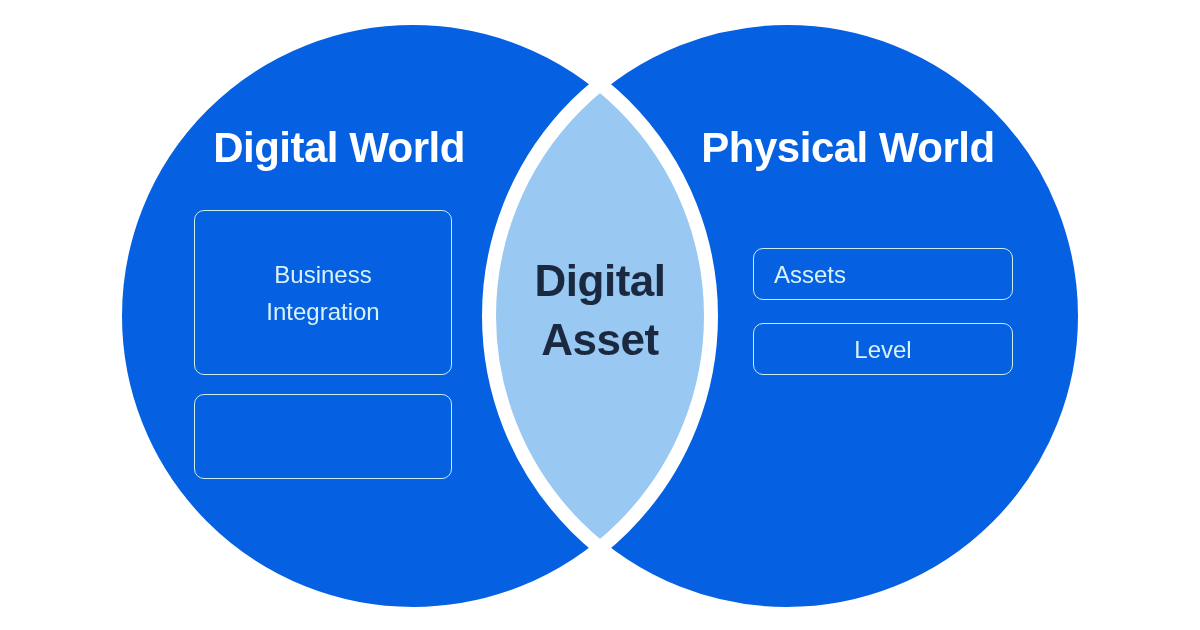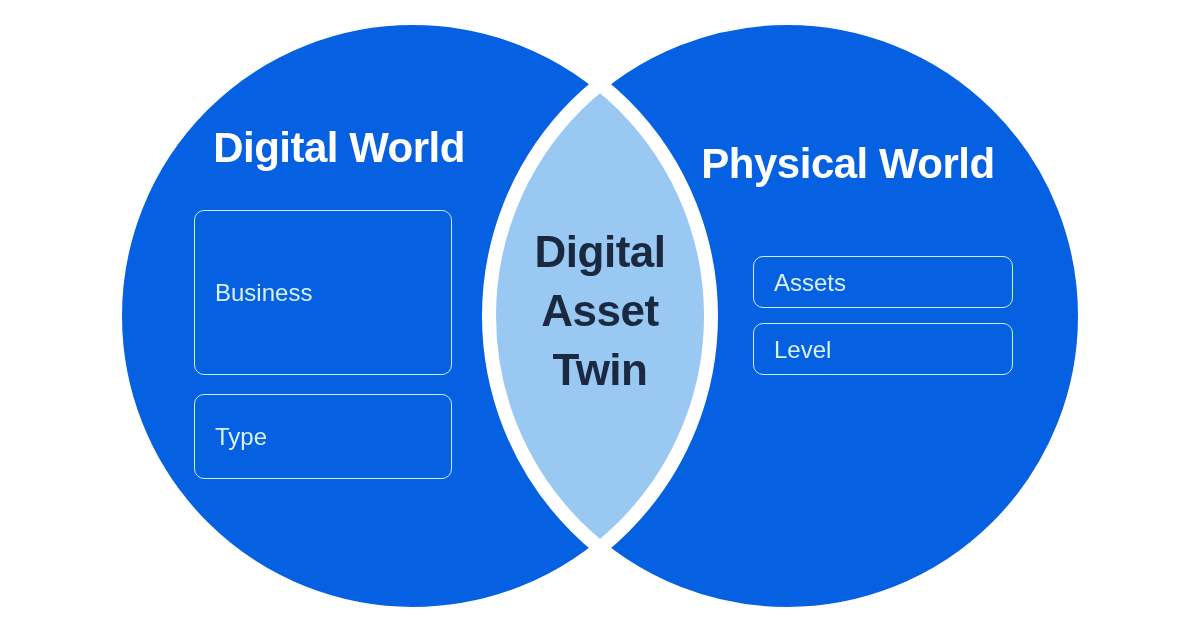--- a/index.html
+++ b/index.html
@@ -30,39 +30,39 @@
 
   .world-title {
     position: absolute;
     color: var(--title-text);
     font-size: 42px;
     font-weight: bold;
     letter-spacing: -0.5px;
     white-space: nowrap;
   }
   .world-title.left  { left: 339px; top: 124px; transform: translateX(-50%); }
-  .world-title.right { left: 848px; top: 140px; transform: translateX(-50%); }
+  .world-title.right { left: 848px; top: 124px; transform: translateX(-50%); }
 
   .item-box {
     position: absolute;
     border: 1.5px solid var(--box-border);
     border-radius: 10px;
     color: var(--box-text);
     font-size: 24px;
     padding: 12px 20px;
     display: flex;
     flex-direction: column;
     justify-content: center;
   }
   .item-box .line { line-height: 37px; white-space: nowrap; }
 
-  .box-left-1  { left: 194px; top: 210px; width: 258px; height: 165px; }
+  .box-left-1  { left: 194px; top: 210px; width: 258px; height: 165px; align-items: center; }
   .box-left-2  { left: 194px; top: 394px; width: 258px; height: 85px;  }
-  .box-right-1 { left: 753px; top: 256px; width: 260px; height: 52px;  }
-  .box-right-2 { left: 753px; top: 323px; width: 260px; height: 52px;  }
+  .box-right-1 { left: 753px; top: 248px; width: 260px; height: 52px;  }
+  .box-right-2 { left: 753px; top: 323px; width: 260px; height: 52px; align-items: center;  }
 
   .lens-label {
     position: absolute;
     left: 600px;
     top: 310px;
     transform: translate(-50%, -50%);
     color: var(--intersection-text);
     font-size: 44px;
     font-weight: bold;
     text-align: center;
@@ -82,33 +82,32 @@
     <circle class="circle-stroke" cx="413" cy="316" r="298"></circle>
     <circle class="circle-stroke" cx="787" cy="316" r="298"></circle>
   </svg>
 
   <div class="world-title left">Digital World</div>
 
   <div class="world-title right">Physical World</div>
 
   <div class="item-box box-left-1">
     <div class="line">Business</div>
+    <div class="line">Integration</div>
   </div>
 
   <div class="item-box box-left-2">
-    <div class="line">Type</div>
   </div>
 
   <div class="item-box box-right-1">
     <div class="line">Assets</div>
   </div>
 
   <div class="item-box box-right-2">
     <div class="line">Level</div>
   </div>
 
   <div class="lens-label">
     <div class="line">Digital</div>
     <div class="line">Asset</div>
-    <div class="line">Twin</div>
   </div>
 
 </div>
 
 </body></html>

